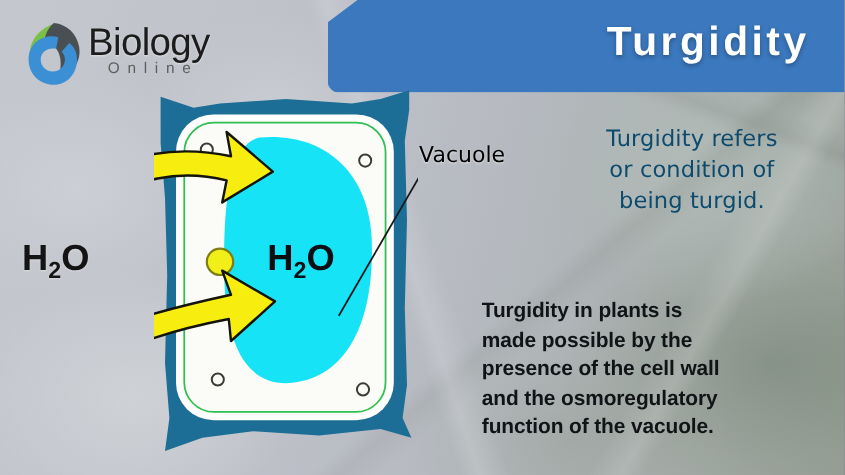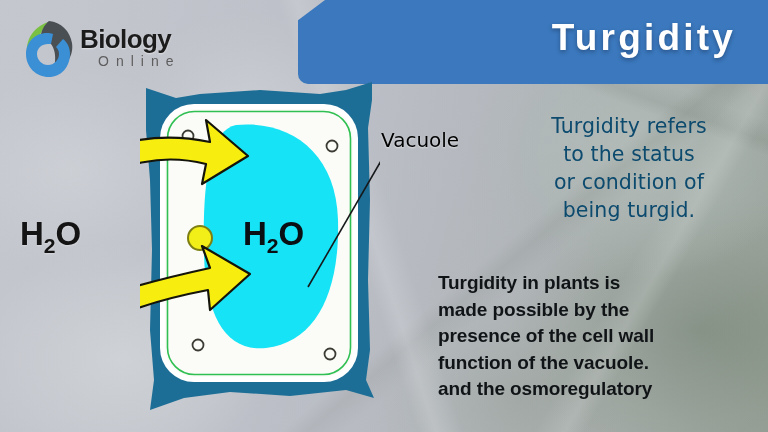--- a/index.html
+++ b/index.html
@@ -86,22 +86,22 @@
     width: 62px;
     height: 62px;
   }
   .logo-text {
     position: absolute;
     left: 62px;
     top: 4px;
     width: 180px;
   }
   .logo-main {
-    font-size: 26px;
-    font-weight: bold;
+    font-size: 35px;
+    font-weight: normal;
     color: #1c1c1c;
     letter-spacing: -0.6px;
     line-height: 36px;
     text-shadow: 0 1px 2px rgba(255,255,255,0.5);
   }
   .logo-sub {
     font-size: 14px;
     color: #5e5e5e;
     letter-spacing: 7px;
     line-height: 16px;
@@ -234,26 +234,25 @@
 
     <line x1="168" y1="207" x2="252" y2="62" stroke="#16181a" stroke-width="1.6"></line>
   </svg>
 
   <div class="water-label">H<sub>2</sub>O</div>
   <div class="h2o-center">H<sub>2</sub>O</div>
   <div class="vacuole-label">Vacuole</div>
 
   <div class="note-top">
     <div>Turgidity refers</div>
-    <div>to the status</div>
     <div>or condition of</div>
     <div>being turgid.</div>
   </div>
 
   <div class="note-bottom">
     <div>Turgidity in plants is</div>
     <div>made possible by the</div>
     <div>presence of the cell wall</div>
+    <div>and the osmoregulatory</div>
     <div>function of the vacuole.</div>
-    <div>and the osmoregulatory</div>
   </div>
 
 </div>
 
 </body></html>

